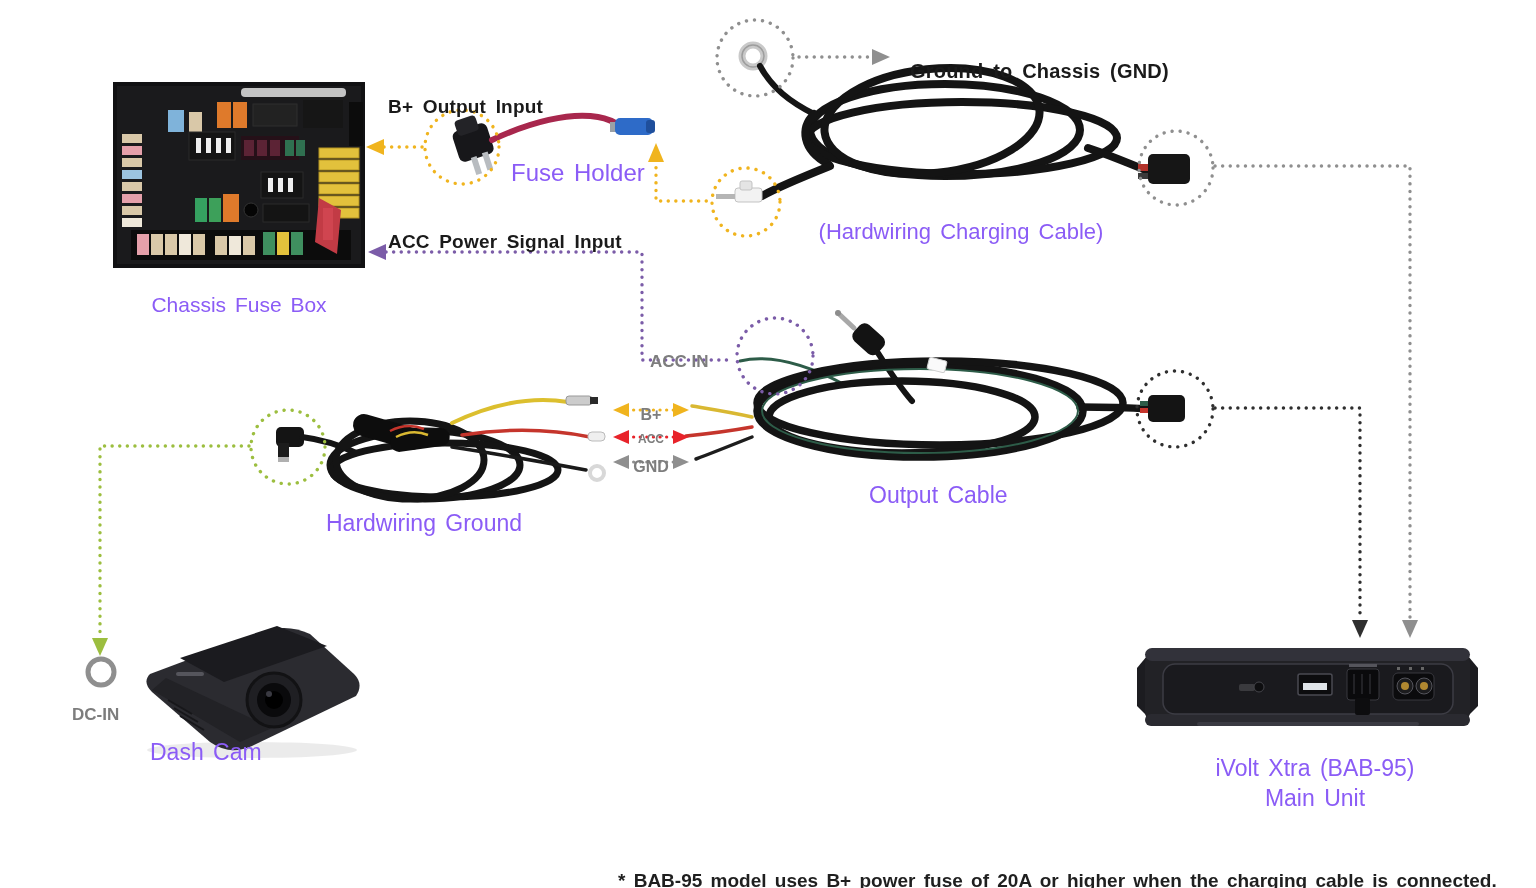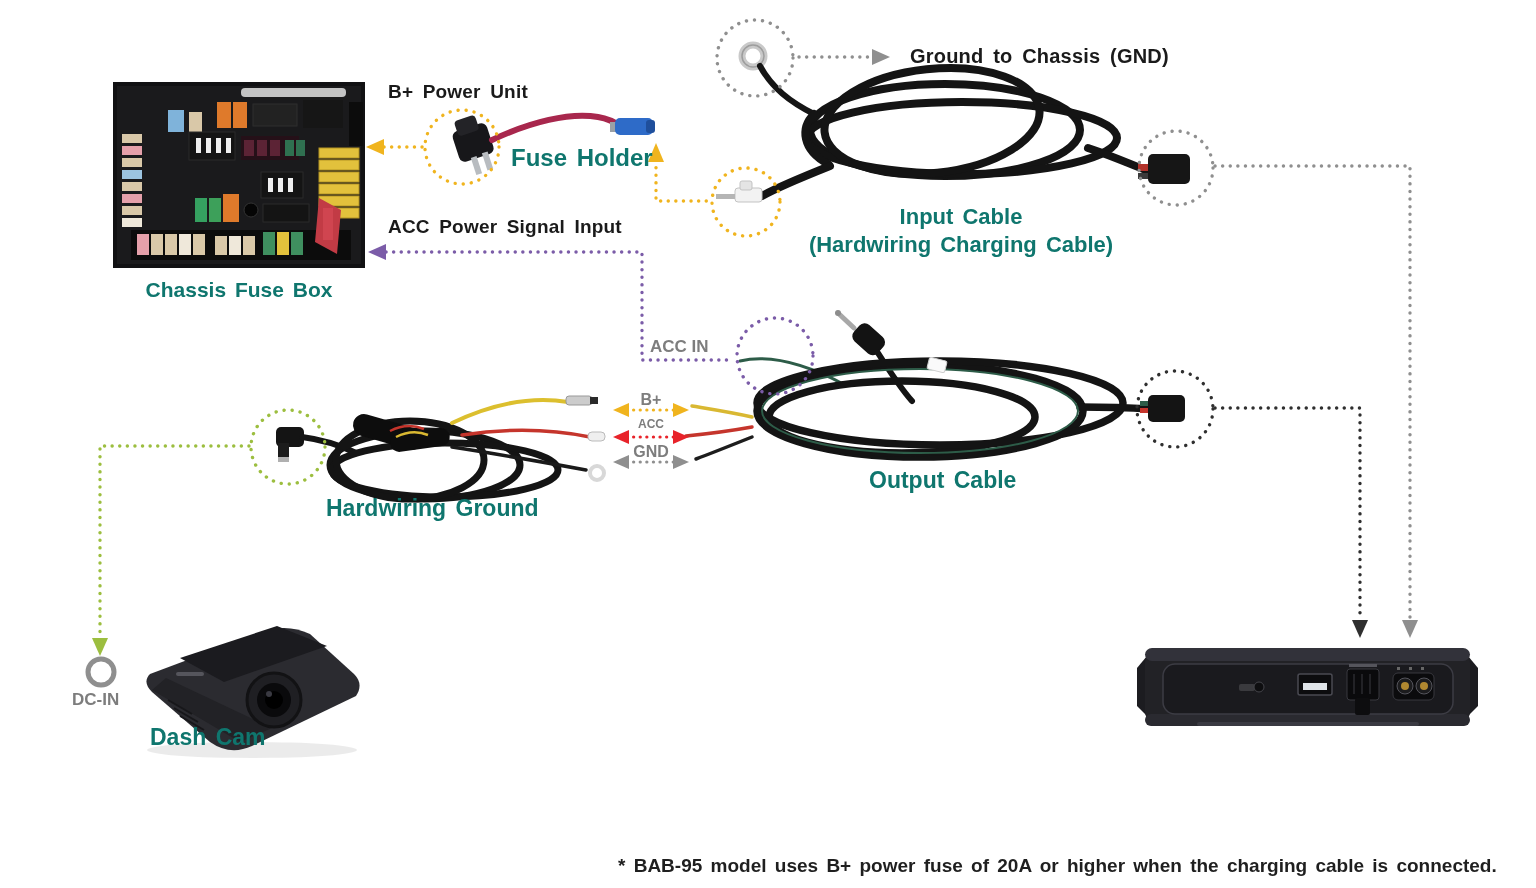--- a/index.html
+++ b/index.html
@@ -1,23 +1,23 @@
 <!DOCTYPE html>
 <html><head>
 <meta charset="utf-8">
 <style>
   html,body{margin:0;padding:0;background:#ffffff;}
   #canvas{
     position:relative;width:1536px;height:888px;background:#ffffff;overflow:hidden;
     font-family:"Liberation Sans","DejaVu Sans",sans-serif;
   }
   .abs{position:absolute;}
-  .lbl{position:absolute;white-space:nowrap;z-index:10;}
+  .lbl{position:absolute;white-space:nowrap;z-index:10;margin-top:15px;}
   .black-lbl{font-weight:700;font-size:19px;color:#1a1a1a;word-spacing:4px;letter-spacing:.2px;}
-  .blue-lbl{font-weight:700;color:#0f766e;word-spacing:3px;}
+  .blue-lbl{font-weight:400;color:#8b5cf6;word-spacing:3px;}
   .gray-lbl{font-weight:700;color:#7d7d7d;text-align:right;}
   .center{text-align:center;}
   .footnote{font-weight:600;font-size:19px;color:#1f1f1f;word-spacing:3px;}
   svg{display:block;}
   .photo{z-index:2;}
   #overlay{z-index:5;}
 </style>
 </head>
 <body>
 
@@ -283,38 +283,41 @@
     <polygon points="673,403 689,410 673,417" fill="#F0B41E"></polygon>
     <polygon points="629,430 613,437 629,444" fill="#E8232A"></polygon>
     <polygon points="673,430 689,437 673,444" fill="#E8232A"></polygon>
     <polygon points="629,455 613,462 629,469" fill="#8F8F8F"></polygon>
     <polygon points="673,455 689,462 673,469" fill="#8F8F8F"></polygon>
 
     <circle cx="101" cy="672" r="13" fill="#ffffff" stroke="#8F8F8F" stroke-width="5"></circle>
   </svg>
 
   <div class="lbl black-lbl" style="left:910px;top:45px;font-size:20px">Ground to Chassis (GND)</div>
-  <div class="lbl black-lbl" style="left:388px;top:81px">B+ Power Unit</div>
+  <div class="lbl black-lbl" style="left:388px;top:81px">B+ Output Input</div>
   <div class="lbl blue-lbl" style="left:511px;top:144px;font-size:24px">Fuse Holder</div>
   <div class="lbl black-lbl" style="left:388px;top:216px">ACC Power Signal Input</div>
   <div class="lbl blue-lbl" style="left:113px;top:278px;width:252px;text-align:center;font-size:21px">Chassis Fuse Box</div>
 
   <div class="lbl blue-lbl center" style="left:790px;top:203px;width:342px;font-size:22px;line-height:28px">
-    <div>Input Cable</div>
     <div>(Hardwiring Charging Cable)</div>
   </div>
 
   <div class="lbl gray-lbl" style="left:650px;top:337px;font-size:17px">ACC IN</div>
 
   <div class="lbl gray-lbl center" style="left:625px;top:391px;width:52px;font-size:16px">B+</div>
   <div class="lbl gray-lbl center" style="left:625px;top:417px;width:52px;font-size:12px">ACC</div>
   <div class="lbl gray-lbl center" style="left:625px;top:443px;width:52px;font-size:16px">GND</div>
 
   <div class="lbl blue-lbl" style="left:326px;top:495px;font-size:23px">Hardwiring Ground</div>
   <div class="lbl blue-lbl" style="left:869px;top:467px;font-size:23px">Output Cable</div>
 
   <div class="lbl gray-lbl" style="left:72px;top:690px;font-size:17px">DC-IN</div>
   <div class="lbl blue-lbl" style="left:150px;top:724px;font-size:23px">Dash Cam</div>
 
+  <div class="lbl blue-lbl center" style="left:1145px;top:738px;width:340px;font-size:23px;line-height:30px">
+    <div>iVolt Xtra (BAB-95)</div>
+    <div>Main Unit</div>
+  </div>
 
   <div class="lbl footnote" style="left:618px;top:855px">* BAB-95 model uses B+ power fuse of 20A or higher when the charging cable is connected.</div>
 
 </div>
 
 </body></html>

